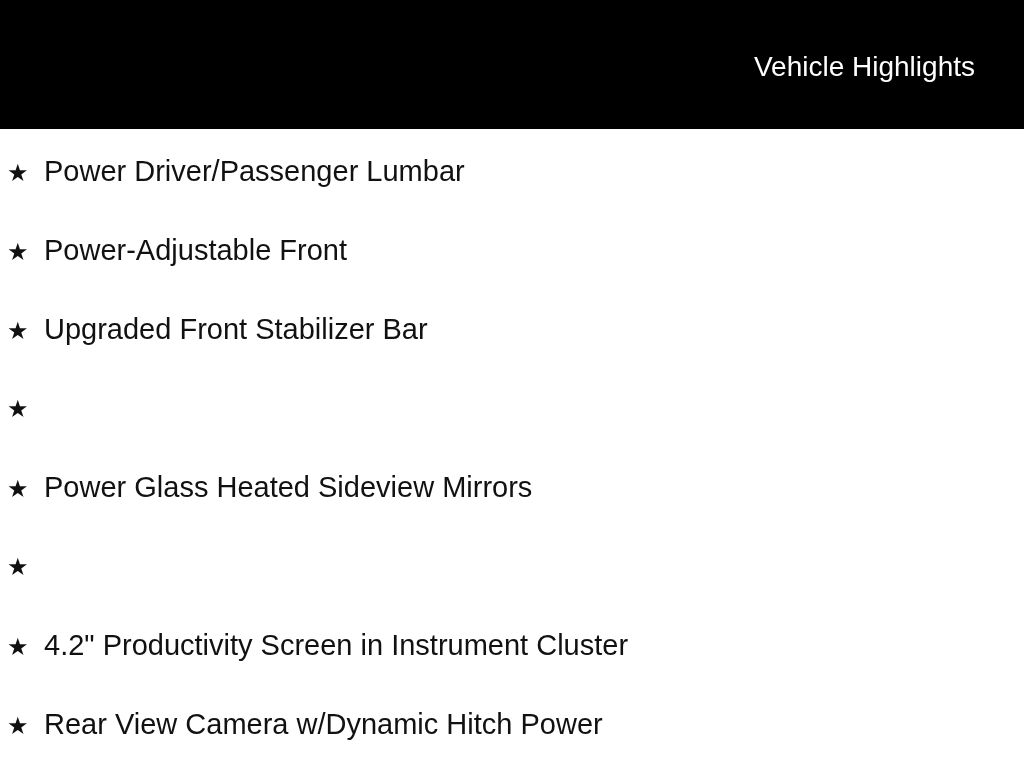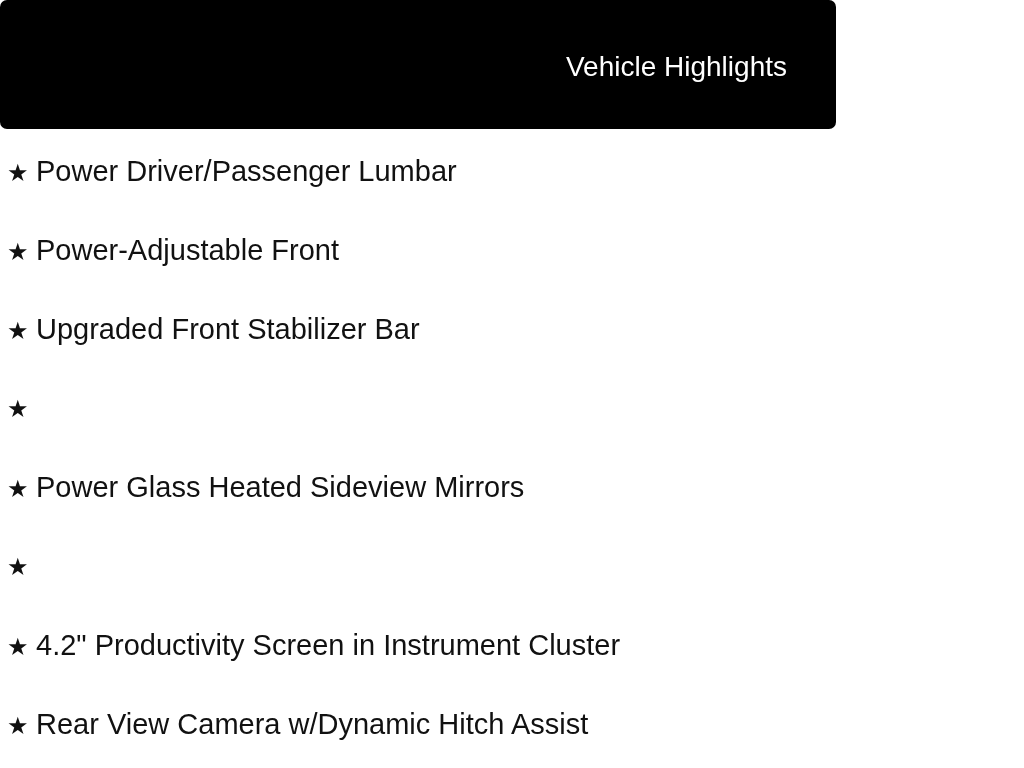--- a/index.html
+++ b/index.html
@@ -16,24 +16,23 @@
   .page {
     width: 1024px;
     height: 768px;
     position: relative;
     background: #ffffff;
   }
   .header {
     position: absolute;
     top: 0;
     left: 0;
-    width: 836px;
+    width: 1024px;
     height: 129px;
     background: #000000;
-    border-radius: 7px;
   }
   .header-title {
     position: absolute;
     top: 52px;
     right: 49px;
     color: #ffffff;
     font-size: 28px;
     line-height: 30px;
     white-space: nowrap;
   }
@@ -57,20 +56,21 @@
   .star {
     display: inline-block;
     width: 29px;
     padding-left: 7px;
     font-size: 24px;
     color: #111111;
     flex: 0 0 auto;
   }
   .item-text {
     display: inline-block;
+    margin-left: 8px;
   }
 </style>
 </head>
 <body>
 
 <div class="page">
 
   <div class="header">
     <div class="header-title">Vehicle Highlights</div>
   </div>
@@ -105,17 +105,17 @@
       <span class="star">★</span>
     </div>
 
     <div class="item">
       <span class="star">★</span>
       <span class="item-text">4.2" Productivity Screen in Instrument Cluster</span>
     </div>
 
     <div class="item">
       <span class="star">★</span>
-      <span class="item-text">Rear View Camera w/Dynamic Hitch Assist</span>
+      <span class="item-text">Rear View Camera w/Dynamic Hitch Power</span>
     </div>
 
   </div>
 </div>
 
 </body></html>

